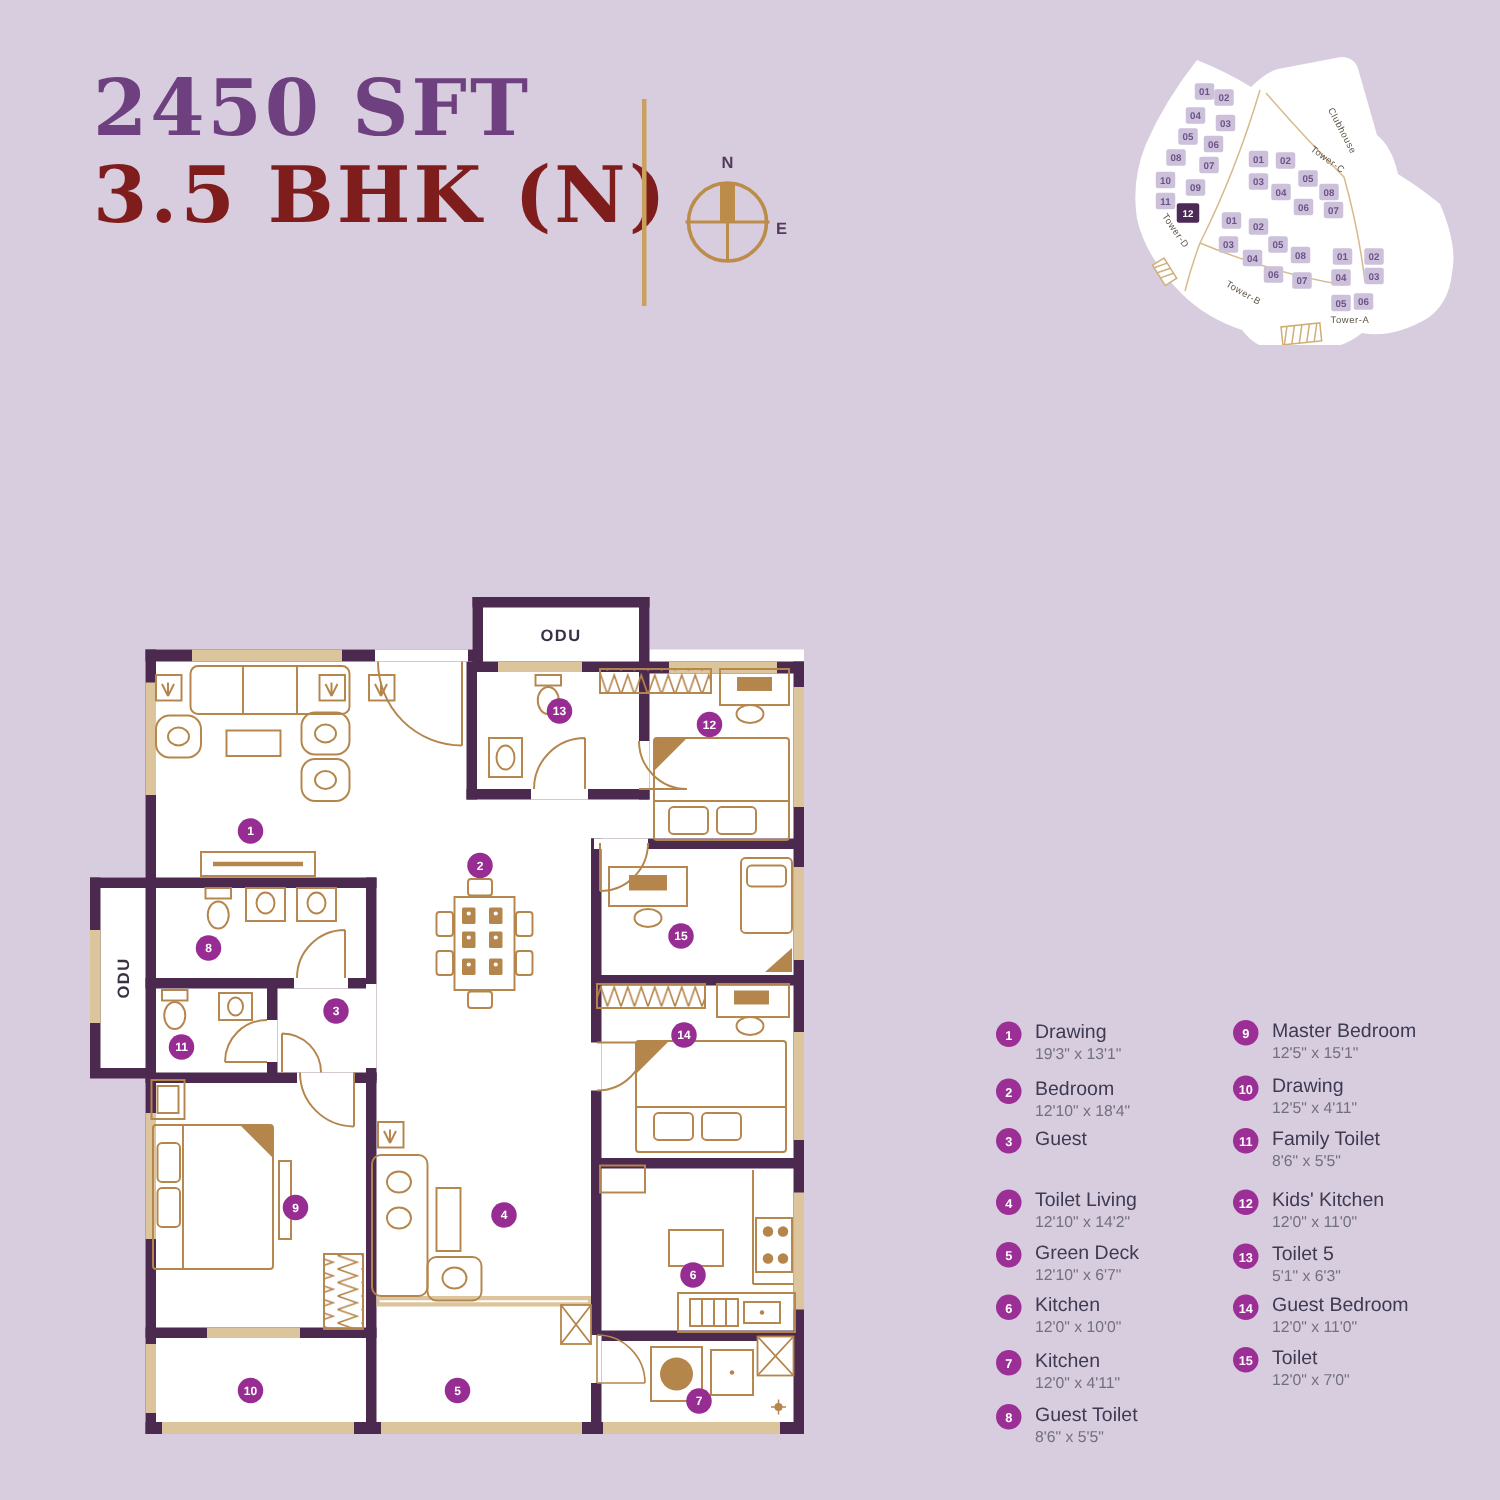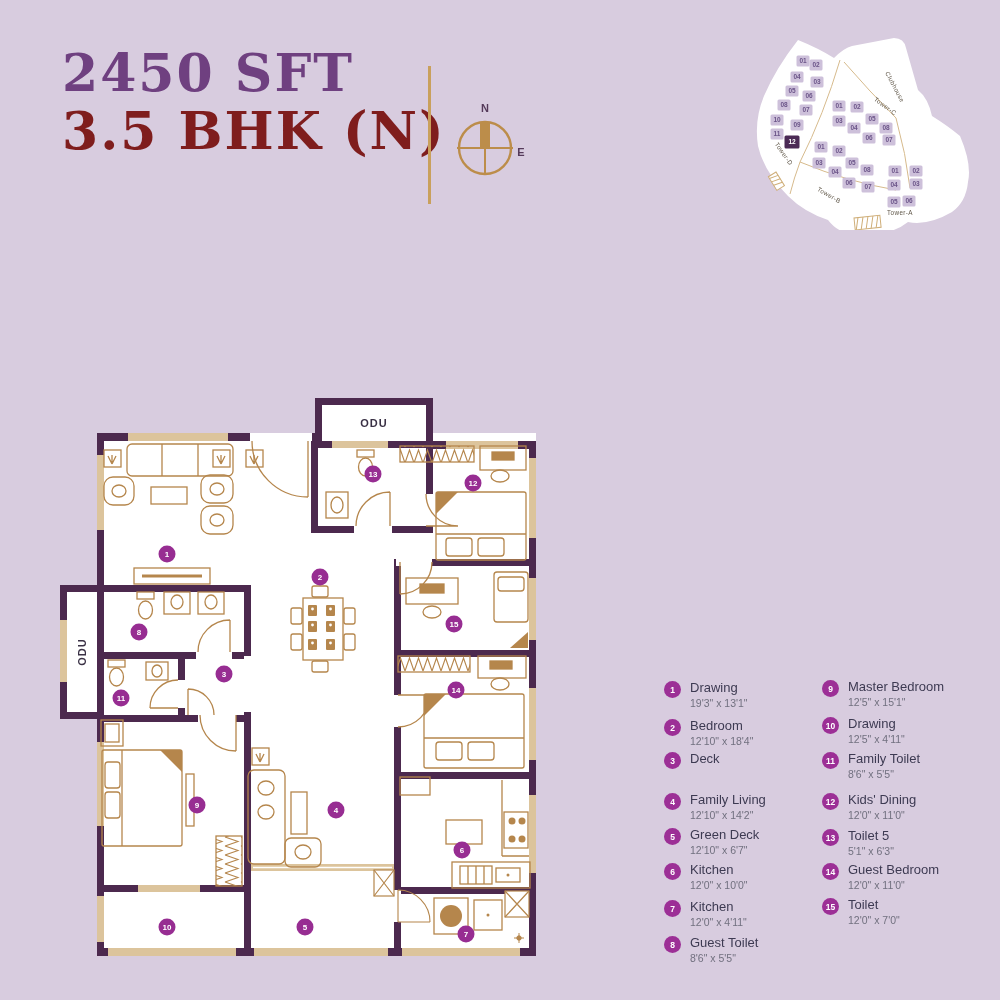--- a/index.html
+++ b/index.html
@@ -419,28 +419,28 @@
     <div class="legend-item" style="left:664px;top:718px">
       <span class="lnum">2</span>
       <span>
           <span class="lname">Bedroom</span>
           <span class="ldims">12'10" x 18'4"</span>
         </span>
     </div>
     <div class="legend-item" style="left:664px;top:751px">
       <span class="lnum">3</span>
       <span>
-          <span class="lname">Deck</span>
+          <span class="lname">Guest</span>
           <span class="ldims"></span>
         </span>
     </div>
     <div class="legend-item" style="left:664px;top:792px">
       <span class="lnum">4</span>
       <span>
-          <span class="lname">Family Living</span>
+          <span class="lname">Toilet Living</span>
           <span class="ldims">12'10" x 14'2"</span>
         </span>
     </div>
     <div class="legend-item" style="left:664px;top:827px">
       <span class="lnum">5</span>
       <span>
           <span class="lname">Green Deck</span>
           <span class="ldims">12'10" x 6'7"</span>
         </span>
     </div>
@@ -482,21 +482,21 @@
     <div class="legend-item" style="left:822px;top:751px">
       <span class="lnum">11</span>
       <span>
           <span class="lname">Family Toilet</span>
           <span class="ldims">8'6" x 5'5"</span>
         </span>
     </div>
     <div class="legend-item" style="left:822px;top:792px">
       <span class="lnum">12</span>
       <span>
-          <span class="lname">Kids' Dining</span>
+          <span class="lname">Kids' Kitchen</span>
           <span class="ldims">12'0" x 11'0"</span>
         </span>
     </div>
     <div class="legend-item" style="left:822px;top:828px">
       <span class="lnum">13</span>
       <span>
           <span class="lname">Toilet 5</span>
           <span class="ldims">5'1" x 6'3"</span>
         </span>
     </div>

